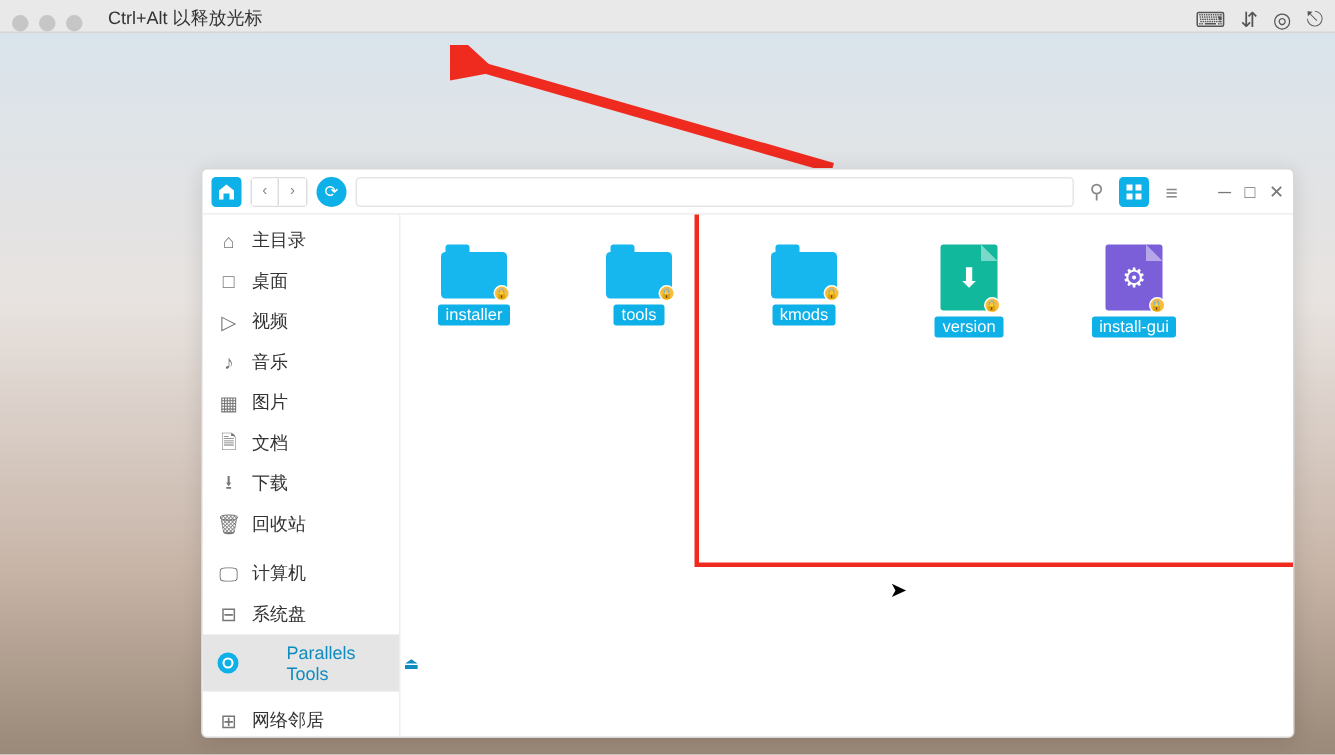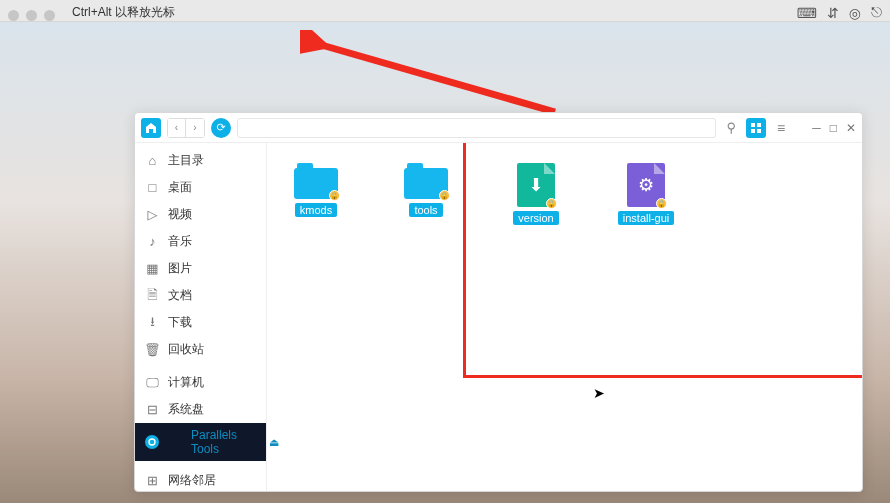--- a/index.html
+++ b/index.html
@@ -23,21 +23,21 @@
 .tb-search { width:18px; font-size:13px; color:#888; text-align:center; }
 .tb-view { width:20px; height:20px; background:#0eb0e8; border-radius:3px; display:flex; align-items:center; justify-content:center; }
 .tb-view svg { fill:#fff; }
 .tb-list { width:18px; color:#888; font-size:14px; text-align:center; }
 .tb-win { display:flex; gap:9px; margin-left:16px; color:#777; font-size:12px; align-items:center; }
 .tb-win span { cursor:pointer; }
 
 .fm-body { flex:1; display:flex; overflow:hidden; }
 .sidebar { width:132px; border-right:1px solid #eee; display:flex; flex-direction:column; padding-top:4px; }
 .sb-item { display:flex; align-items:center; gap:8px; padding:5px 10px; font-size:12px; color:#333; cursor:pointer; }
-.sb-item.sel { background:#0f172a; color:#0e8cc0;gap:32px; }
+.sb-item.sel { background:#e5e5e5; color:#0e8cc0;gap:32px; }
 .sb-sep { height:1px; background:#eee; margin:3px 0; }
 .sb-ico { width:15px; height:15px; display:flex; align-items:center; justify-content:center; font-size:13px; color:#777; }
 .sb-item.sel .sb-ico { color:#0eb0e8; }
 .sb-bullet { width:14px; height:14px; border-radius:50%; background:#0eb0e8; display:flex; align-items:center; justify-content:center; }
 .sb-eject { margin-left:auto; color:#0e8cc0; font-size:11px; }
 
 .content { flex:1; position:relative; padding:20px 14px; }
 .highlight { position:absolute; border:3px solid #ef2a1f; left:196px; top:-110px; width:475px; height:345px; pointer-events:none; }
 .grid { display:flex; flex-wrap:wrap; gap:50px 52px; }
 .item { width:58px; display:flex; flex-direction:column; align-items:center; gap:4px; cursor:pointer; }
@@ -172,31 +172,39 @@
     </div>
     <div class="content">
       <div class="highlight"></div>
       <div class="grid">
         <div class="item">
           <div class="folder">
               <div class="tab"></div>
               <div class="body"></div>
               <div class="lock">🔒</div>
             </div>
-          <div class="label">kmods</div>
+          <div class="label">installer</div>
         </div>
         <div class="item">
           <div class="folder">
               <div class="tab"></div>
               <div class="body"></div>
               <div class="lock">🔒</div>
             </div>
           <div class="label">tools</div>
         </div>
         <div class="item">
+          <div class="folder">
+              <div class="tab"></div>
+              <div class="body"></div>
+              <div class="lock">🔒</div>
+            </div>
+          <div class="label">kmods</div>
+        </div>
+        <div class="item">
           <div class="filedoc green">
               <div class="corner"></div>
               <div class="glyph">⬇</div>
               <div class="lock">🔒</div>
             </div>
           <div class="label">version</div>
         </div>
         <div class="item">
           <div class="filedoc purple">
               <div class="corner"></div>

